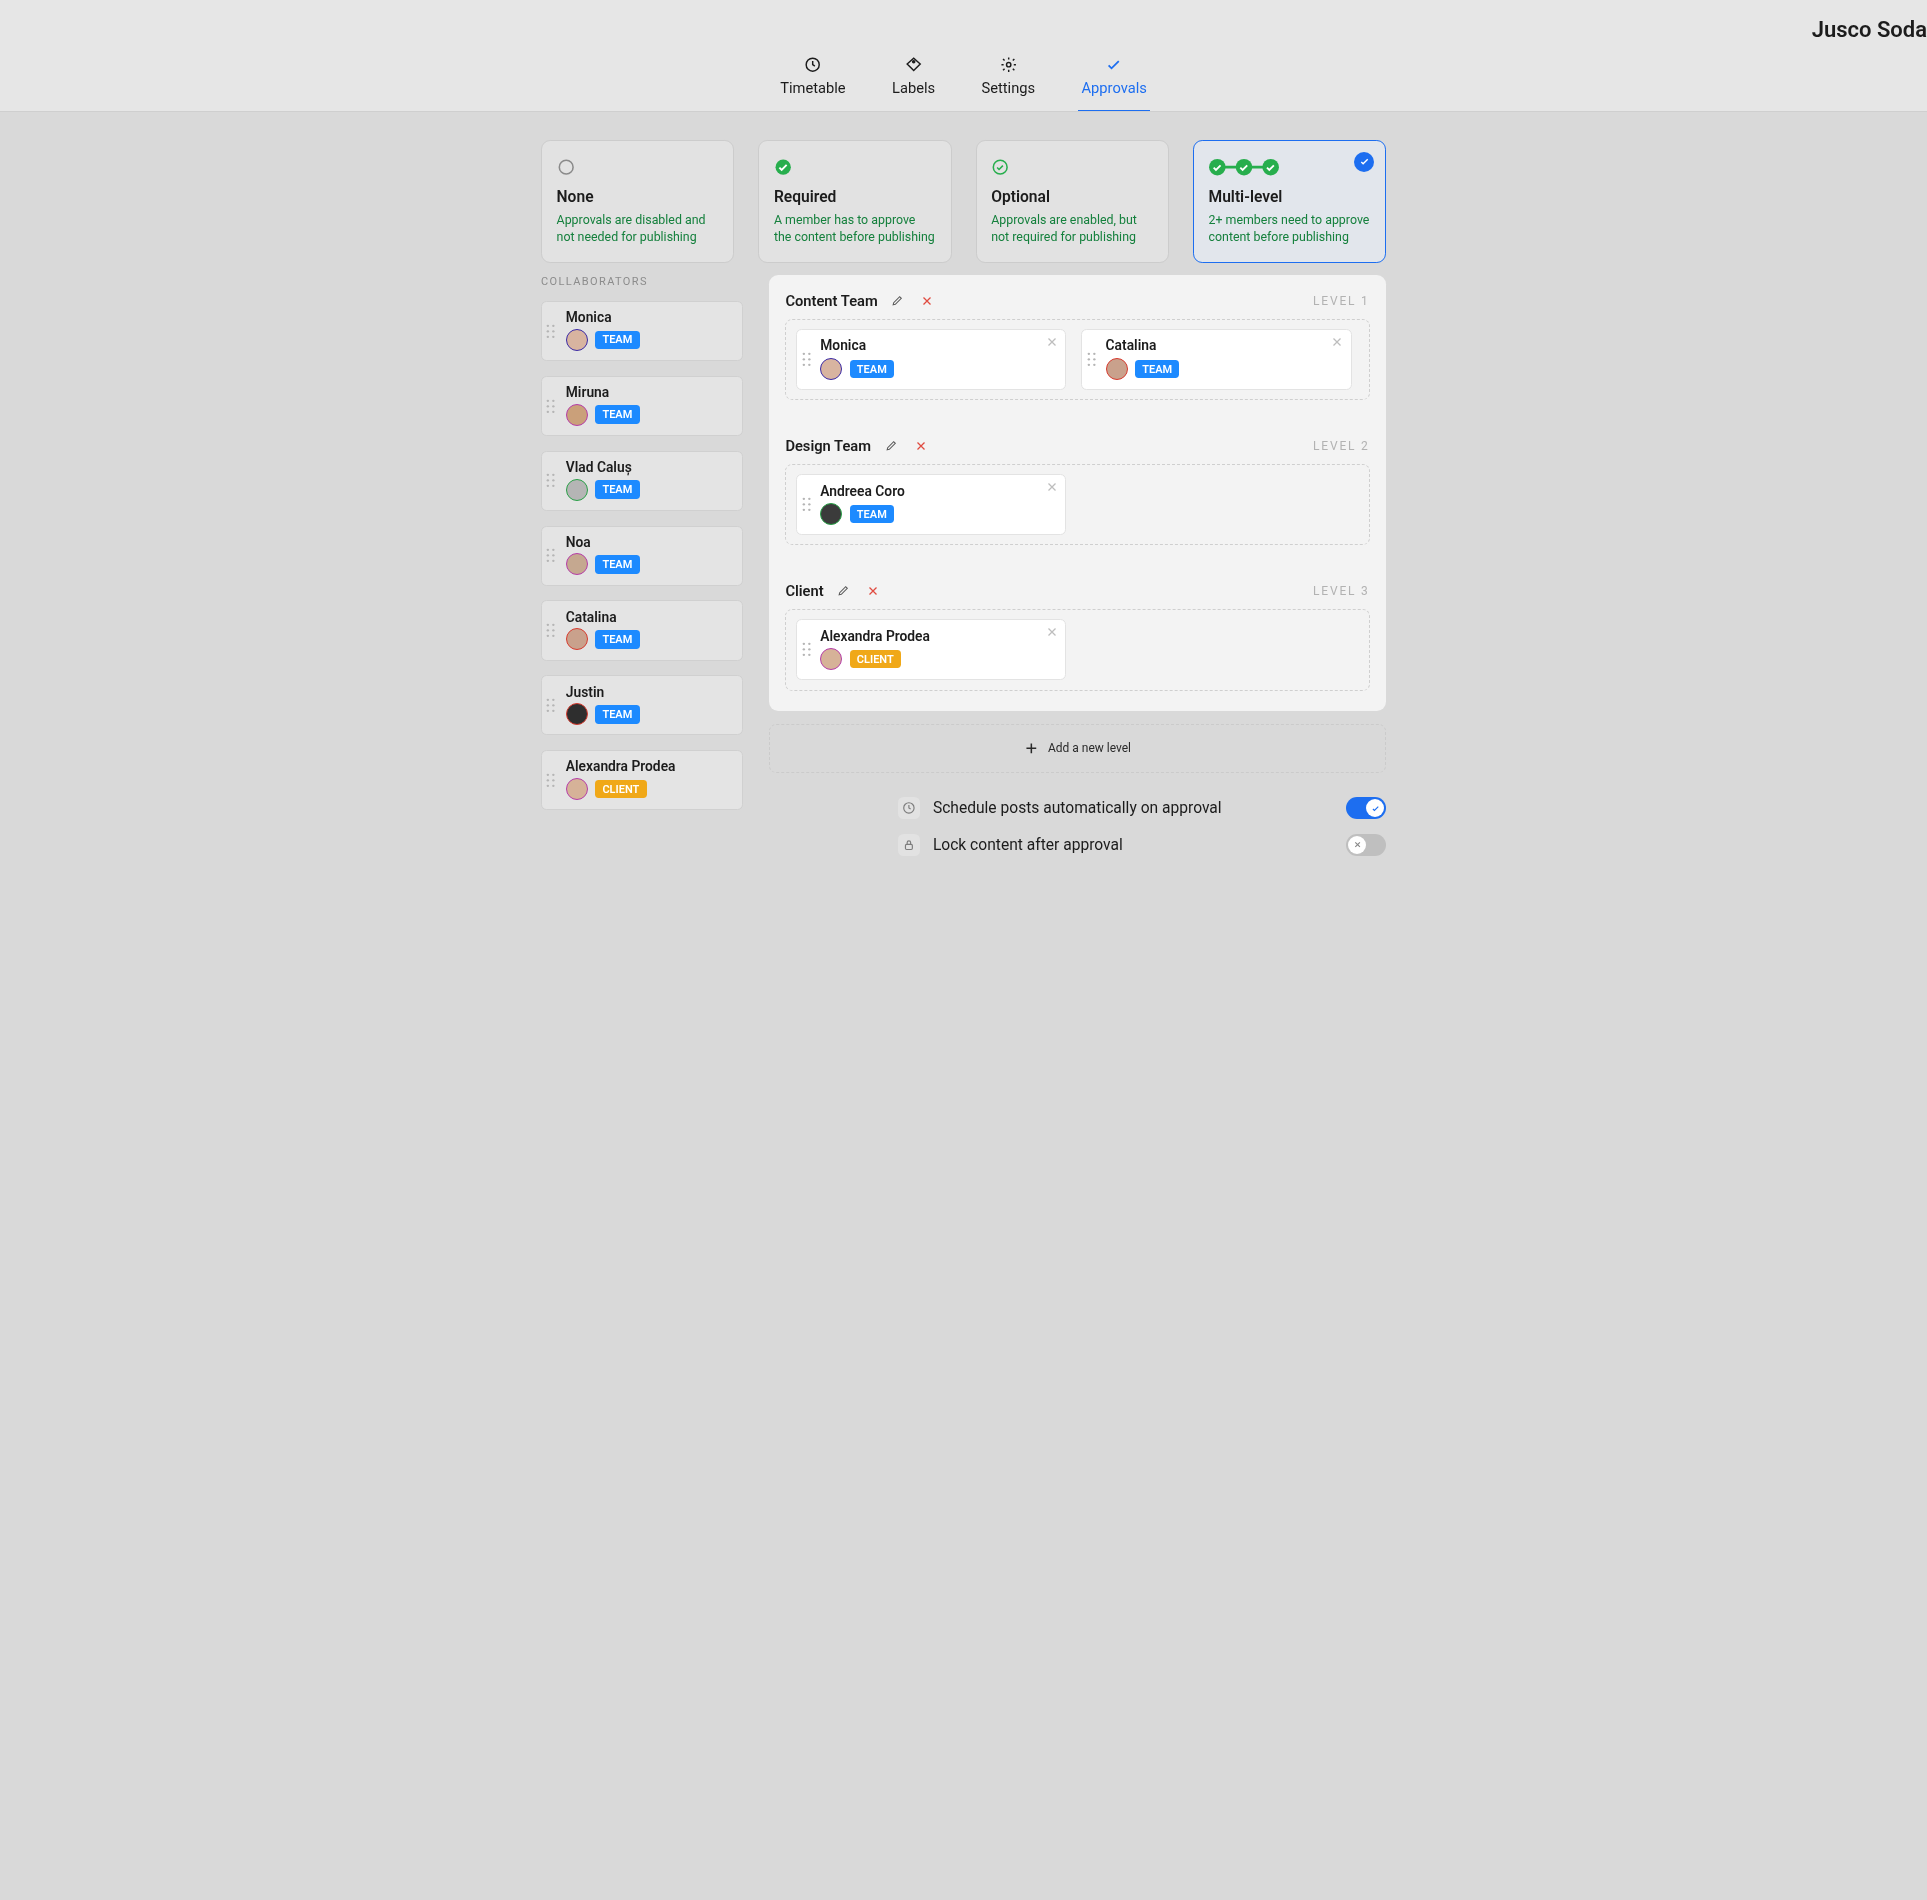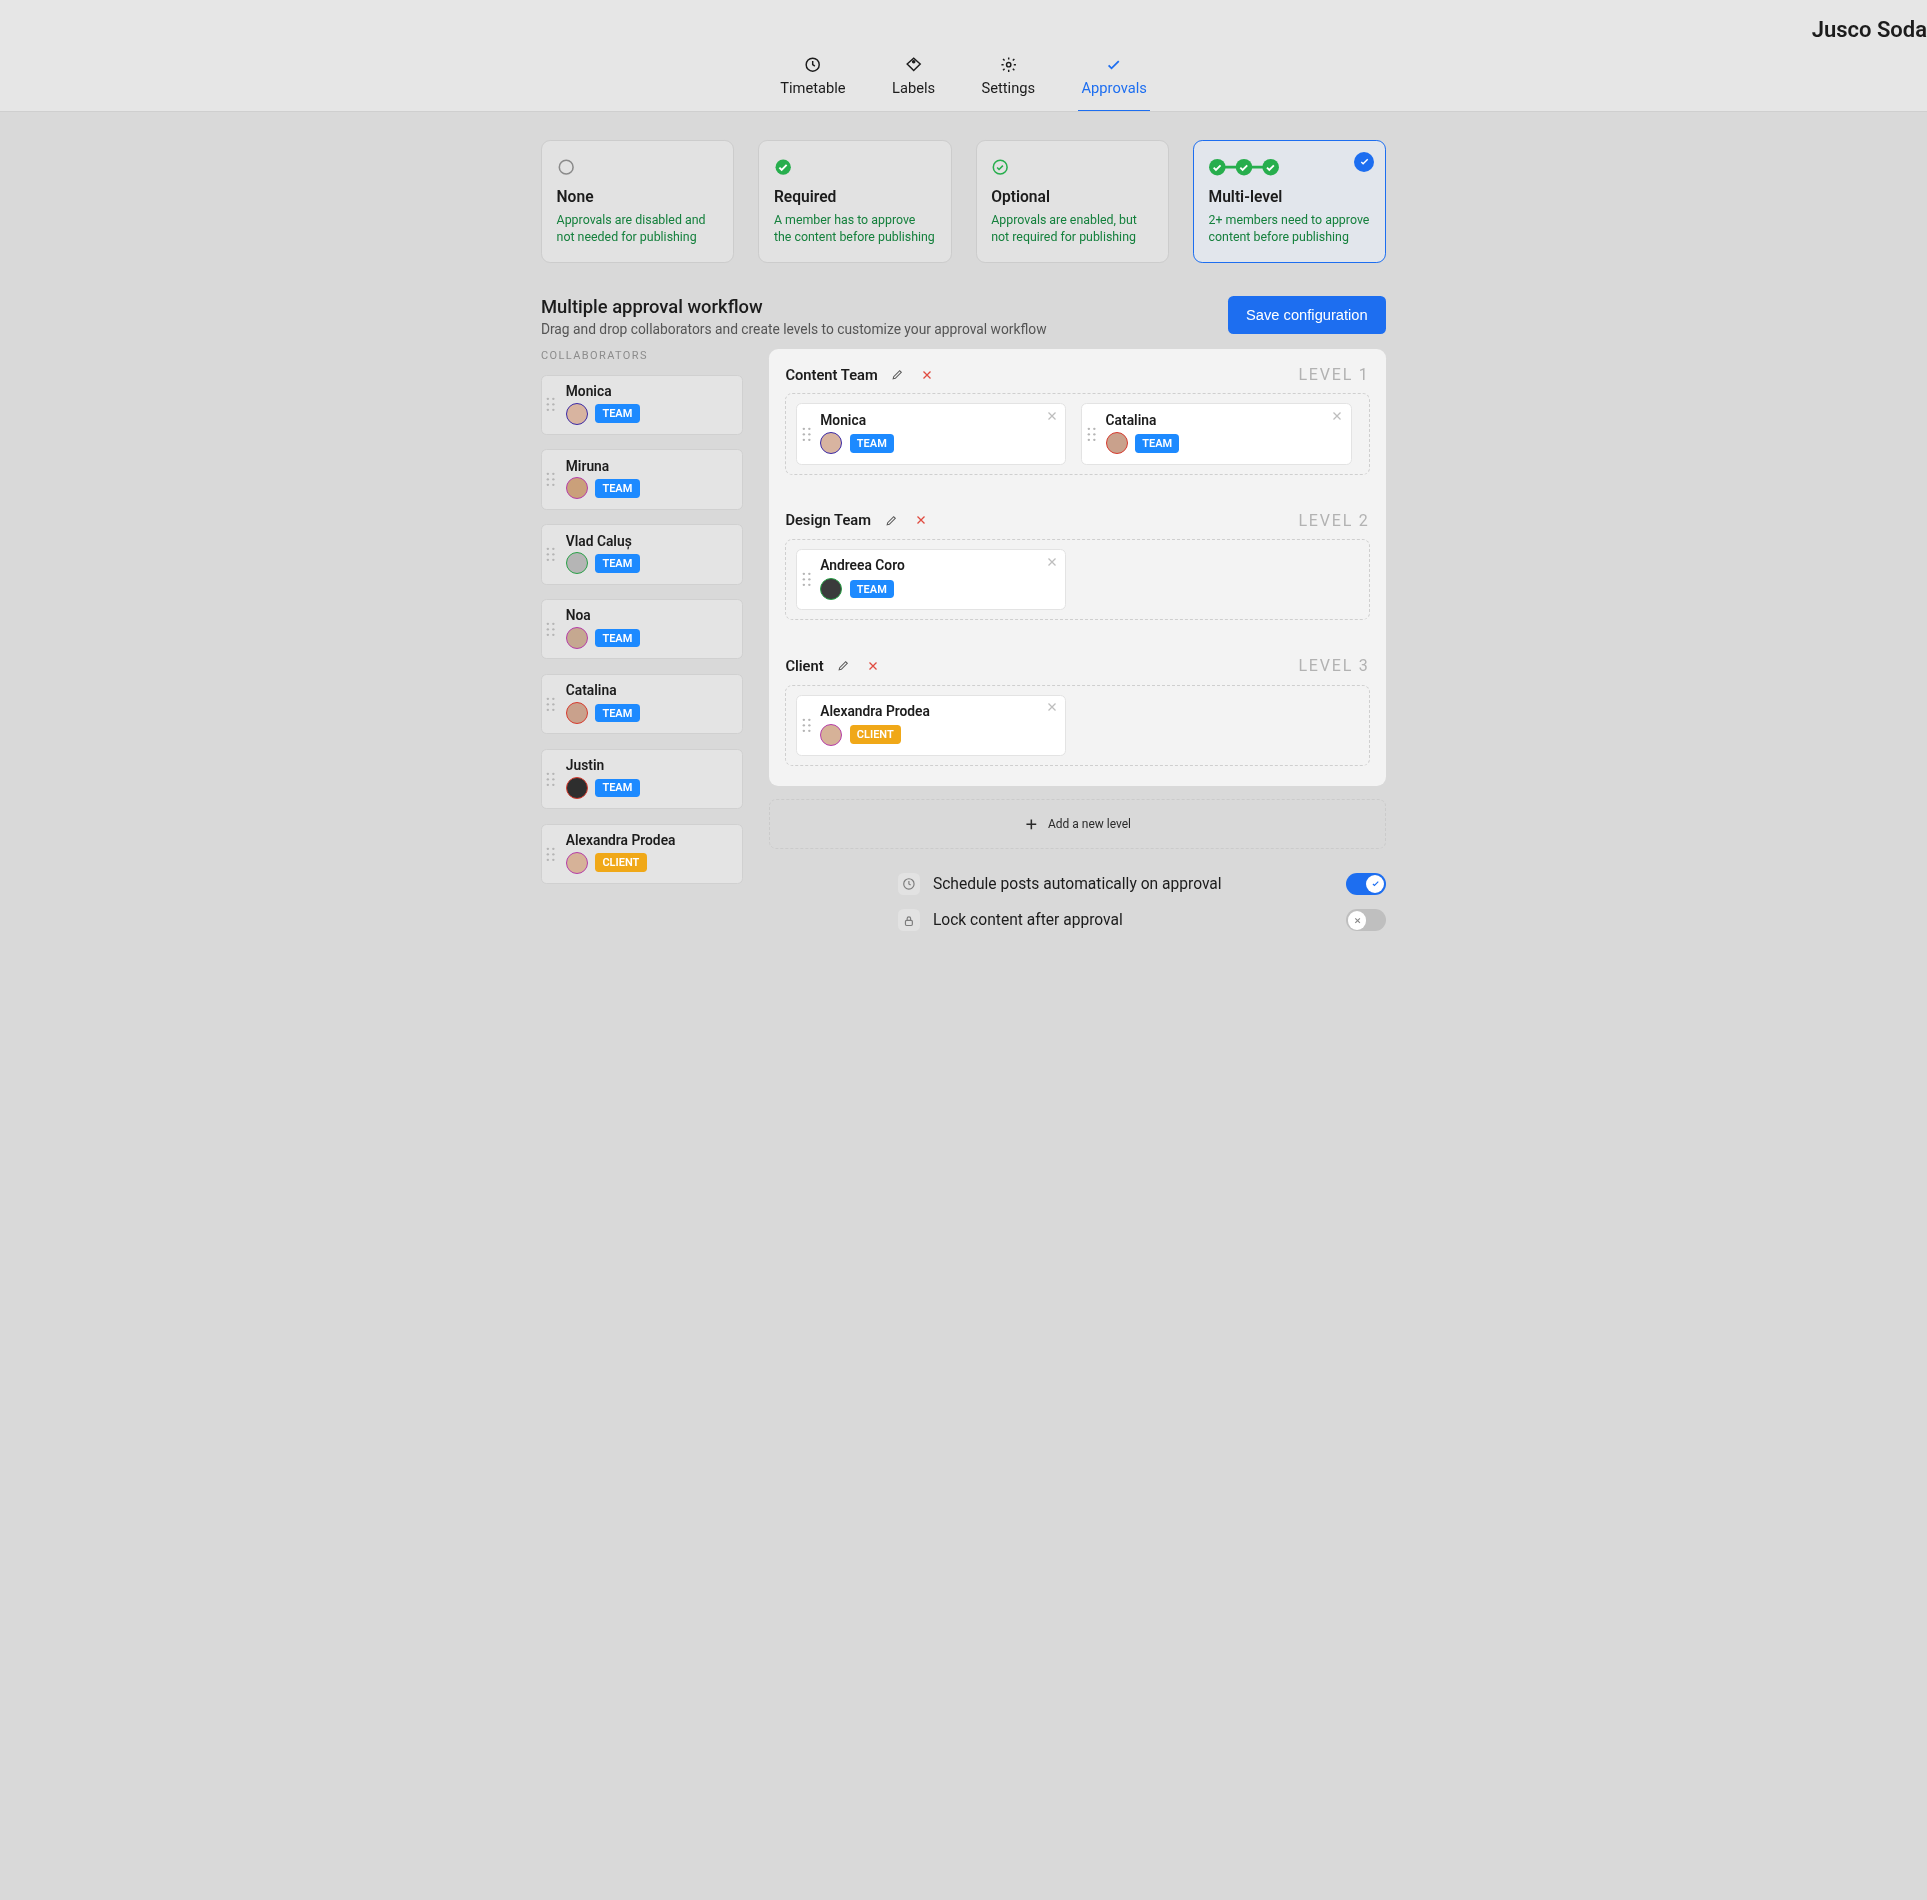--- a/index.html
+++ b/index.html
@@ -169,21 +169,21 @@
   .level-title { font-weight:600; font-size:14.7px; }
   .icon-btn {
     width:18.4px;height:18.4px;
     display:flex;align-items:center;justify-content:center;
     cursor:pointer;
     color:#5a5a5a;
   }
   .icon-btn.del { color:#e04a3f;}
   .level-num {
     margin-left:auto;
-    font-size:16px;
+    font-size:12px;
     letter-spacing:1.8px;
     color:#b2b2b2;
   }
   .drop-zone {
     border: 1.4px dashed #cfcfcf;
     border-radius:7.3px;
     padding:9.2px;
     display:flex;
     gap:14.7px;
     flex-wrap:wrap;
@@ -353,27 +353,20 @@
             <path d="M35 10.5l2.5 2.5 5-5" stroke="#fff" stroke-width="2" fill="none"></path>
           <circle cx="68" cy="10" r="9" fill="#27ae4d"></circle>
             <path d="M64 10.5l2.5 2.5 5-5" stroke="#fff" stroke-width="2" fill="none"></path>
         </svg>
       </div>
       <h3>Multi-level</h3>
       <p>2+ members need to approve content before publishing</p>
     </div>
   </div>
 
-  <div class="wf-head">
-    <div>
-      <h2>Multiple approval workflow</h2>
-      <p>Drag and drop collaborators and create levels to customize your approval workflow</p>
-    </div>
-    <button class="save-btn">Save configuration</button>
-  </div>
 
   <div class="wf-body">
 
     <div>
       <div class="collab-label">COLLABORATORS</div>
       <div class="collab-list" id="collab-list">
     <div class="collab-item">
       <span class="drag-grab">
               <svg width="9.2" height="14.7" viewBox="0 0 10 16">
                 <circle cx="2" cy="2" r="1.3" fill="currentColor"></circle>

